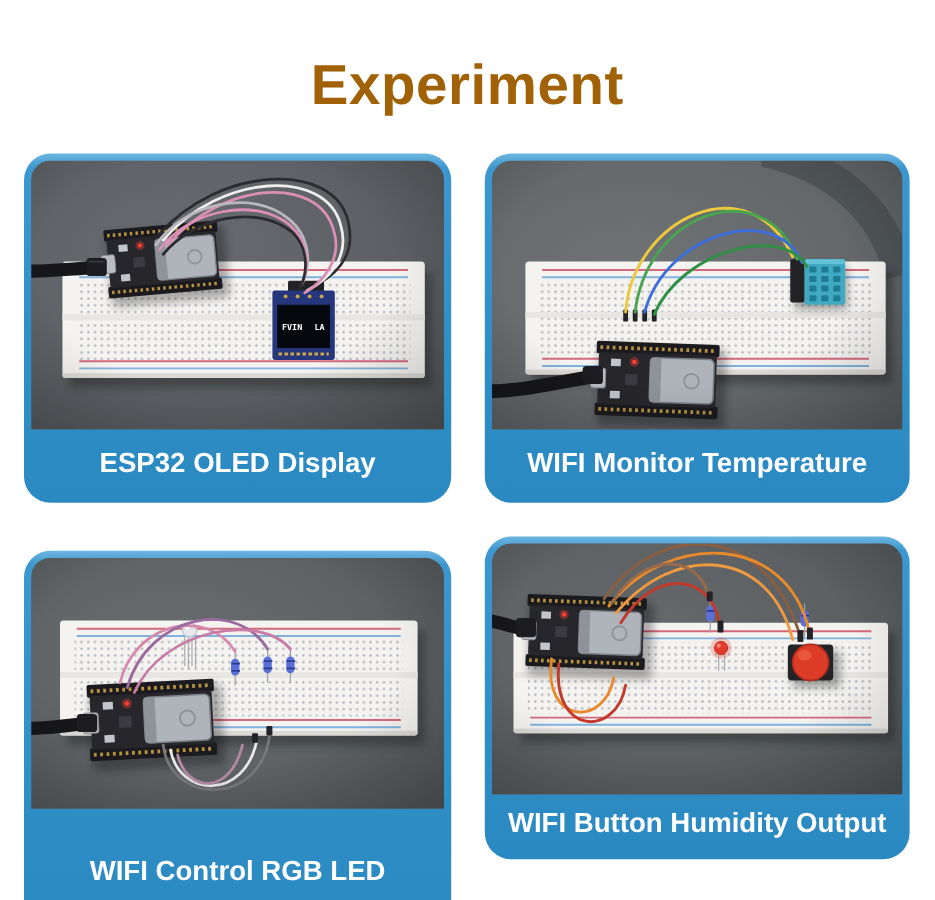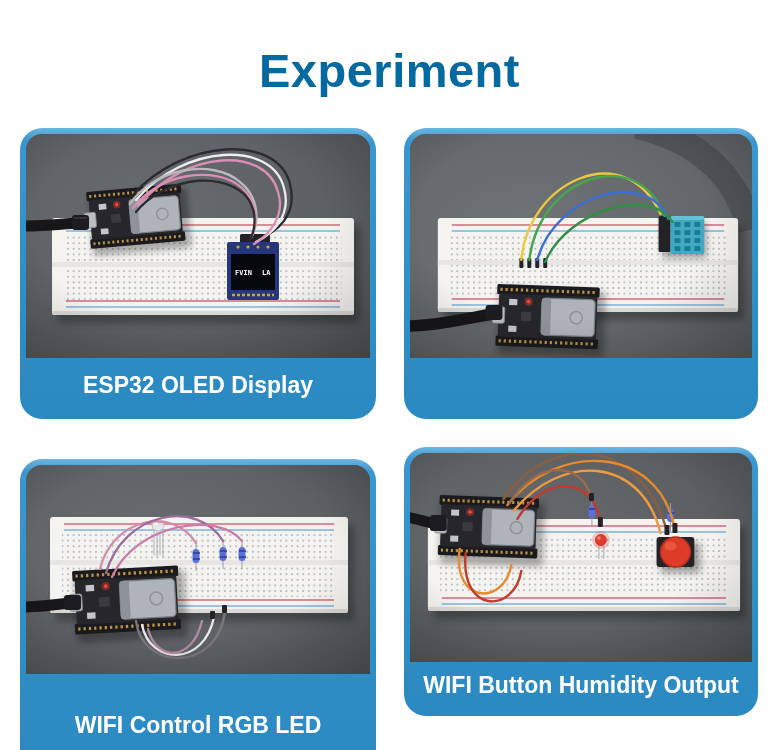--- a/index.html
+++ b/index.html
@@ -1,19 +1,19 @@
 <!DOCTYPE html>
 <html><head>
 <meta charset="utf-8">
 <style>
   html,body{margin:0;padding:0;background:#ffffff;}
   body{width:779px;height:750px;position:relative;font-family:"Liberation Sans",sans-serif;overflow:hidden;}
   .page-title{
     position:absolute;top:12px;left:0;width:100%;text-align:center;
-    font-size:47px;font-weight:800;letter-spacing:.5px;color:#0369a1;
+    font-size:47px;font-weight:800;letter-spacing:.5px;color:#a16207;
   }
   .panel{
     position:absolute;border-radius:22px;padding:6px;box-sizing:border-box;
     background:linear-gradient(180deg,#6cb5e0 0px,#3b97cf 12px,#2e8ec6 60%,#2b89c1 100%);
     display:flex;flex-direction:column;
   }
   .photo{
     border-radius:16px 16px 0 0;overflow:hidden;position:relative;background:#5e6266;flex:0 0 auto;
   }
   .panel-top .photo{height:224px;}
@@ -204,20 +204,21 @@
       <g stroke-width="2.4">
         <path class="wire" d="M 112,126 C 118,48 216,2 252,80" stroke="#ecc93c"></path>
         <path class="wire" d="M 120,126 C 130,42 228,10 256,82" stroke="#49a34f"></path>
         <path class="wire" d="M 128,126 C 146,60 238,34 260,85" stroke="#3d6ed8"></path>
         <path class="wire" d="M 136,128 C 158,76 242,52 264,88" stroke="#2f8f44"></path>
       </g>
       <rect width="344" height="224" fill="url(#v2)"></rect>
     </svg>
   </div>
   <div class="caption">
+    <span>WIFI Monitor Temperature</span>
   </div>
 </div>
 
 <div class="panel panel-bottom" id="panel-3">
   <div class="photo">
     <svg viewBox="0 0 344 209" preserveAspectRatio="none">
       <defs>
         <radialGradient id="bg3" cx="35%" cy="40%" r="95%">
           <stop offset="0" stop-color="#696d70"></stop>
             <stop offset="1" stop-color="#54585b"></stop>

